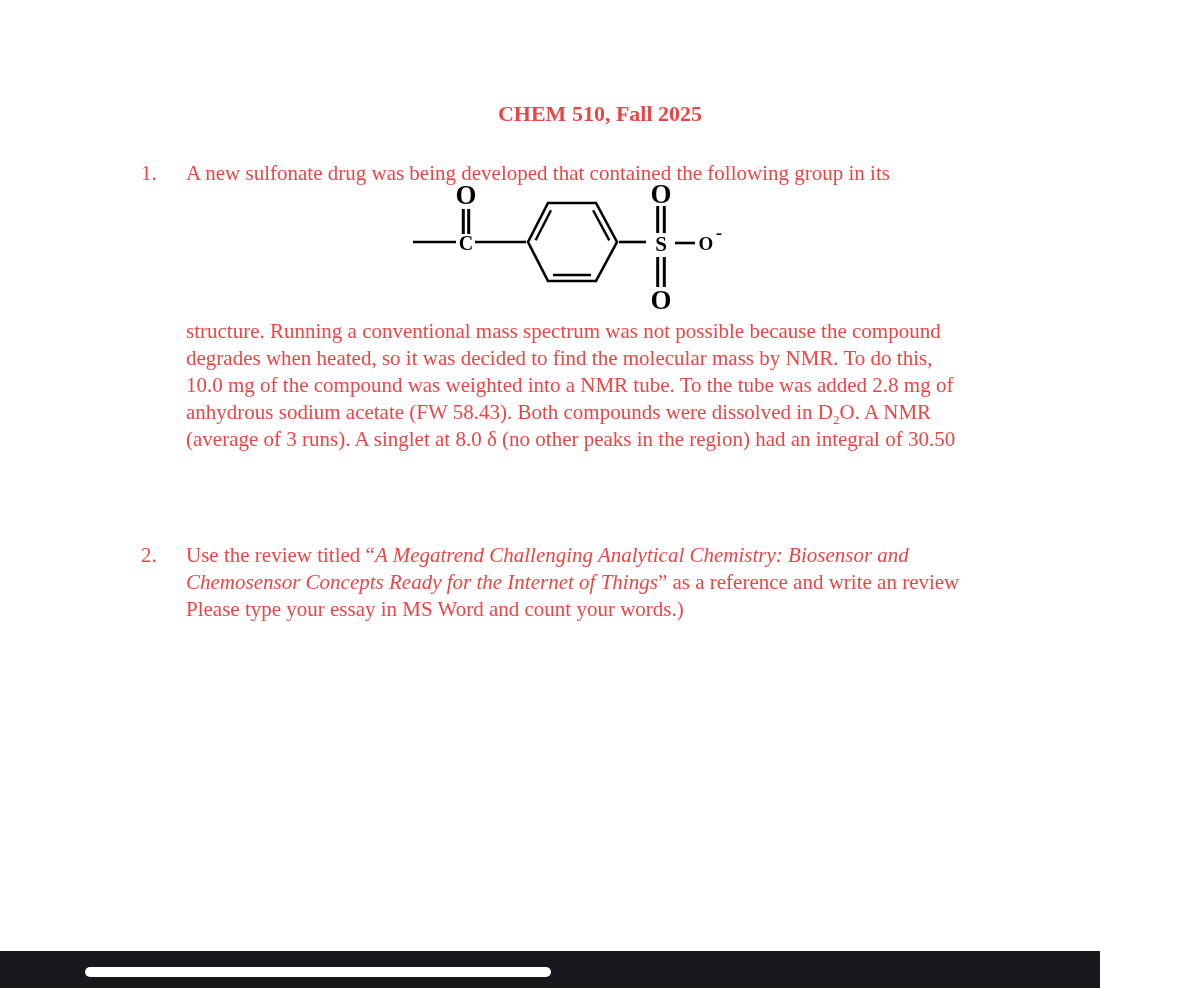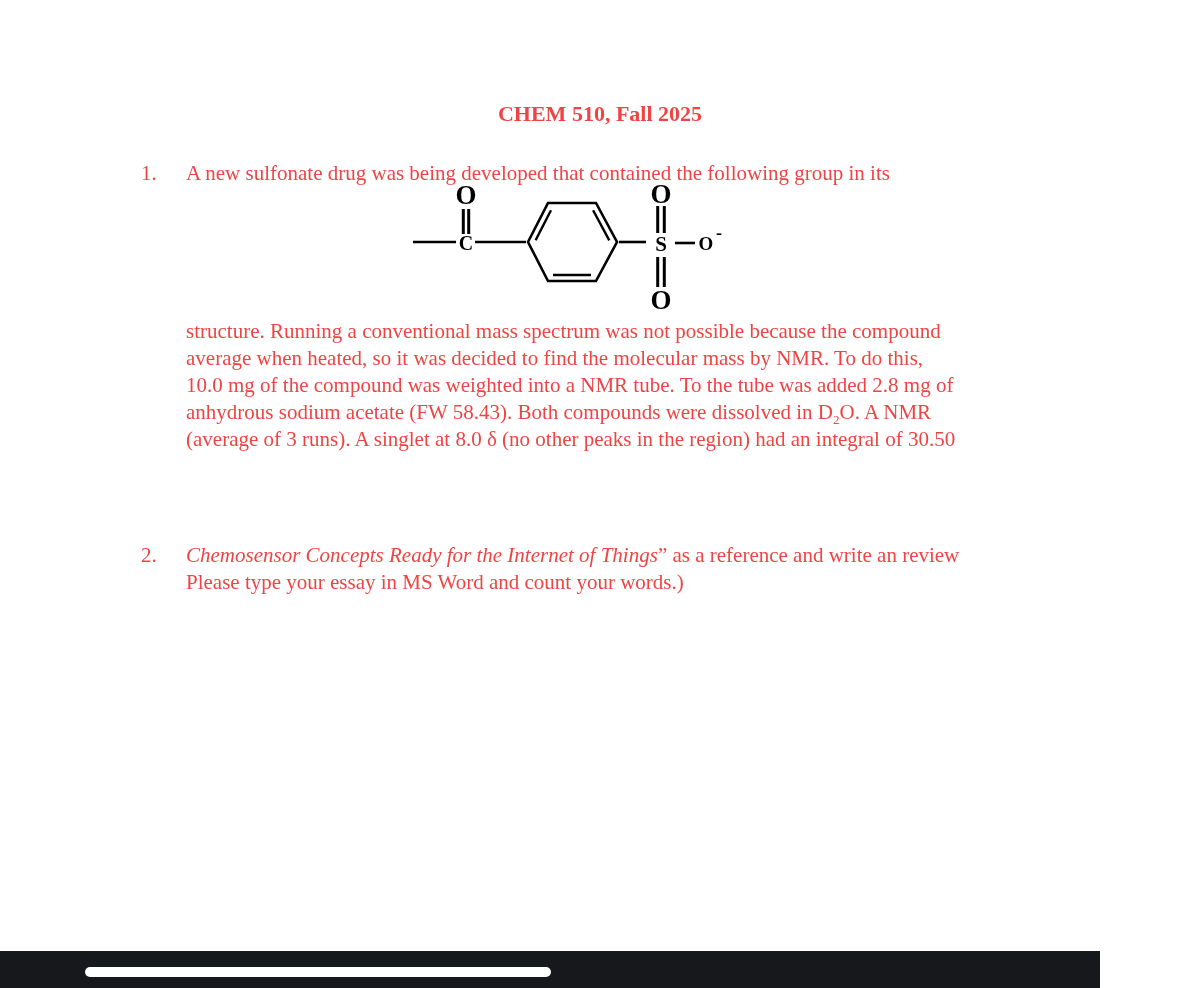--- a/index.html
+++ b/index.html
@@ -80,28 +80,29 @@
     <path class="dbond" d="M664.3,257 V287"></path>
     <text class="atom-big" x="661" y="309">O</text>
 
     <path class="bond" d="M675,243 H695"></path>
     <text class="atom-o-minus" x="706" y="250">O</text>
     <text class="atom-charge" x="719" y="239">-</text>
   </svg>
 
   <div class="textblock" style="top:318px;">
     <div class="tline">structure. Running a conventional mass spectrum was not possible because the compound</div>
-    <div class="tline">average when heated, so it was decided to find the molecular mass by NMR. To do this,</div>
+    <div class="tline">degrades when heated, so it was decided to find the molecular mass by NMR. To do this,</div>
     <div class="tline">10.0 mg of the compound was weighted into a NMR tube. To the tube was added 2.8 mg of</div>
     <div class="tline"><span>anhydrous sodium acetate (FW 58.43). Both compounds were dissolved in D</span><sub class="chem">2</sub><span>O. A NMR</span></div>
     <div class="tline">(average of 3 runs). A singlet at 8.0 δ (no other peaks in the region) had an integral of 30.50</div>
   </div>
 
   <div class="qnum" style="top:542px;">2.</div>
   <div class="textblock" style="top:542px;">
+    <div class="tline"><span>Use the review titled “</span><span class="it">A Megatrend Challenging Analytical Chemistry: Biosensor and</span></div>
     <div class="tline"><span class="it">Chemosensor Concepts Ready for the Internet of Things</span><span>” as a reference and write an review</span></div>
     <div class="tline">Please type your essay in MS Word and count your words.)</div>
   </div>
 
   <div class="bottom-bar">
     <div class="pill"></div>
   </div>
 
 </div>
 

